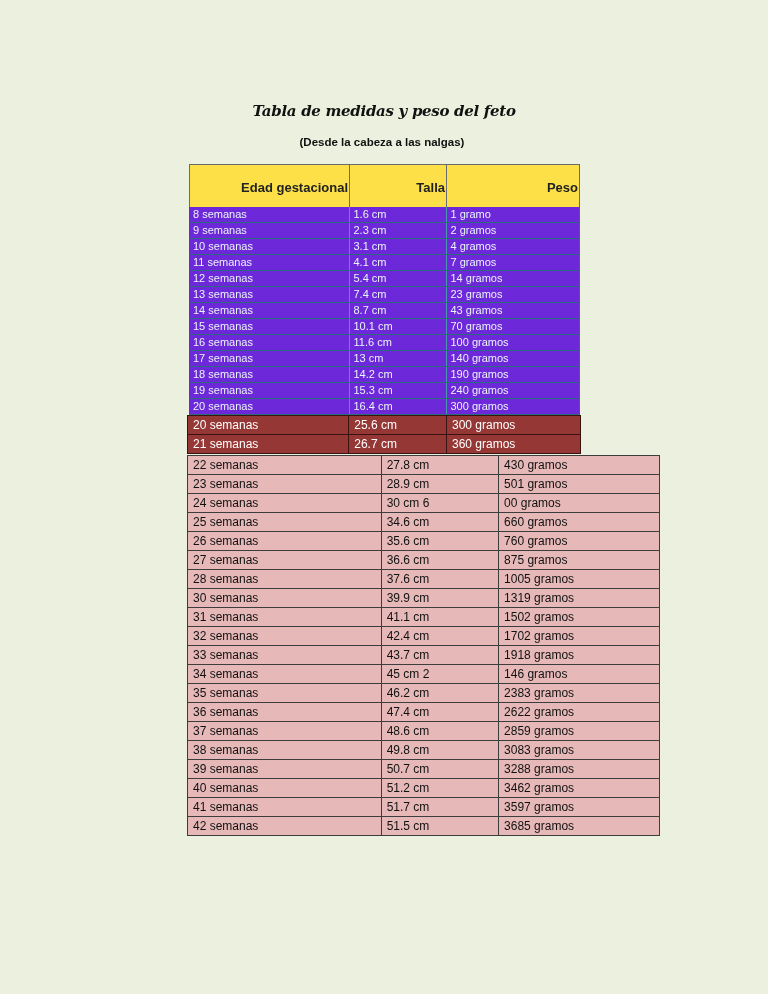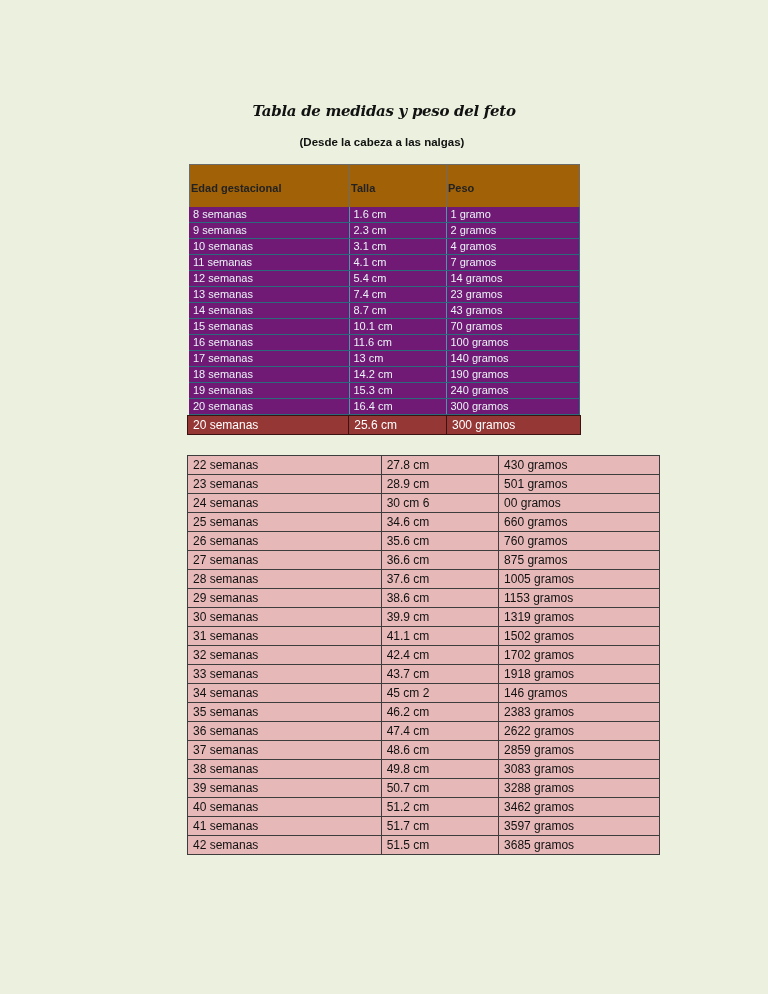--- a/index.html
+++ b/index.html
@@ -22,27 +22,27 @@
     position: absolute; left: 0; width: 764px; top: 136px;
     text-align: center;
     font-family: "Liberation Sans", sans-serif;
     font-weight: bold; font-size: 11.5px; color: #111;
   }
   table {
     position: absolute; border-collapse: collapse; table-layout: fixed;
   }
   .hdr-table { left: 189px; top: 164px; width: 390px; }
   .hdr-table td {
-    background: #a16207; height: 43px; text-align: left;
-    font-size: 11px; font-weight: bold; color: #222;
+    background: #fde047; height: 43px; text-align: right;
+    font-size: 13px; font-weight: bold; color: #222;
     border: 1px solid #6b6b6b;
   }
   .blue-table { left: 189px; top: 207px; width: 390px; }
   .blue-table td {
-    background: #701a75; color: #eaf4f7;
+    background: #6d28d9; color: #eaf4f7;
     height: 15px; padding: 0 0 0 4px;
     font-size: 11px; line-height: 15px;
     border-bottom: 1px solid #2b6a7c;
     border-right: 1px solid #4a97ab;
     white-space: nowrap;
   }
   .blue-table td:last-child { border-right: 1px solid #2b6a7c; }
   .red-table { left: 187px; top: 415px; width: 394px; }
   .red-table td {
     background: #953735; color: #fff;
@@ -164,20 +164,25 @@
       <col class="c1">
       <col class="c2">
       <col class="c3">
     </colgroup>
   <tbody id="red-body">
       <tr>
         <td>20 semanas</td>
         <td>25.6 cm</td>
         <td>300 gramos</td>
       </tr>
+      <tr>
+        <td>21 semanas</td>
+        <td>26.7 cm</td>
+        <td>360 gramos</td>
+      </tr>
     </tbody>
 </table>
 
 <table class="pink-table">
   <colgroup>
       <col class="c1">
       <col class="c2">
       <col class="c3">
     </colgroup>
   <tbody id="pink-body">
@@ -210,25 +215,20 @@
         <td>27 semanas</td>
         <td>36.6 cm</td>
         <td>875 gramos</td>
       </tr>
       <tr>
         <td>28 semanas</td>
         <td>37.6 cm</td>
         <td>1005 gramos</td>
       </tr>
       <tr>
-        <td>29 semanas</td>
-        <td>38.6 cm</td>
-        <td>1153 gramos</td>
-      </tr>
-      <tr>
         <td>30 semanas</td>
         <td>39.9 cm</td>
         <td>1319 gramos</td>
       </tr>
       <tr>
         <td>31 semanas</td>
         <td>41.1 cm</td>
         <td>1502 gramos</td>
       </tr>
       <tr>

